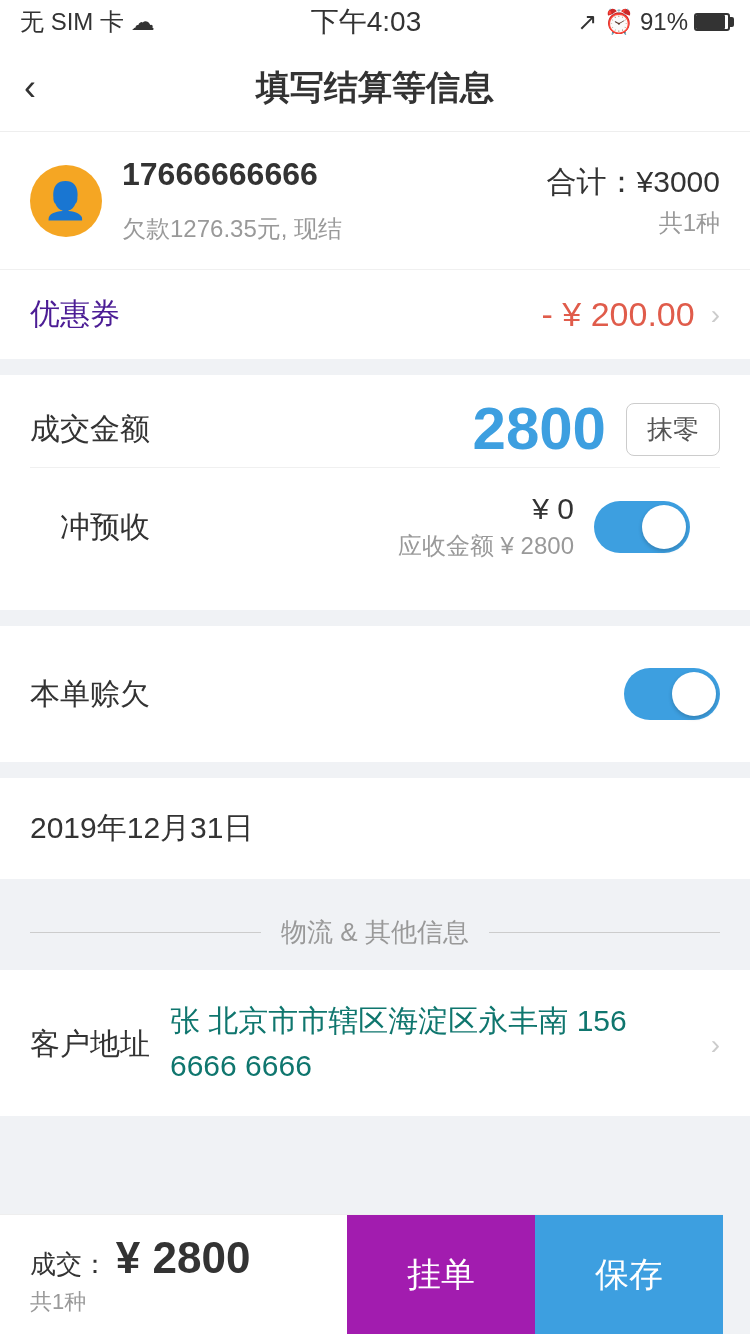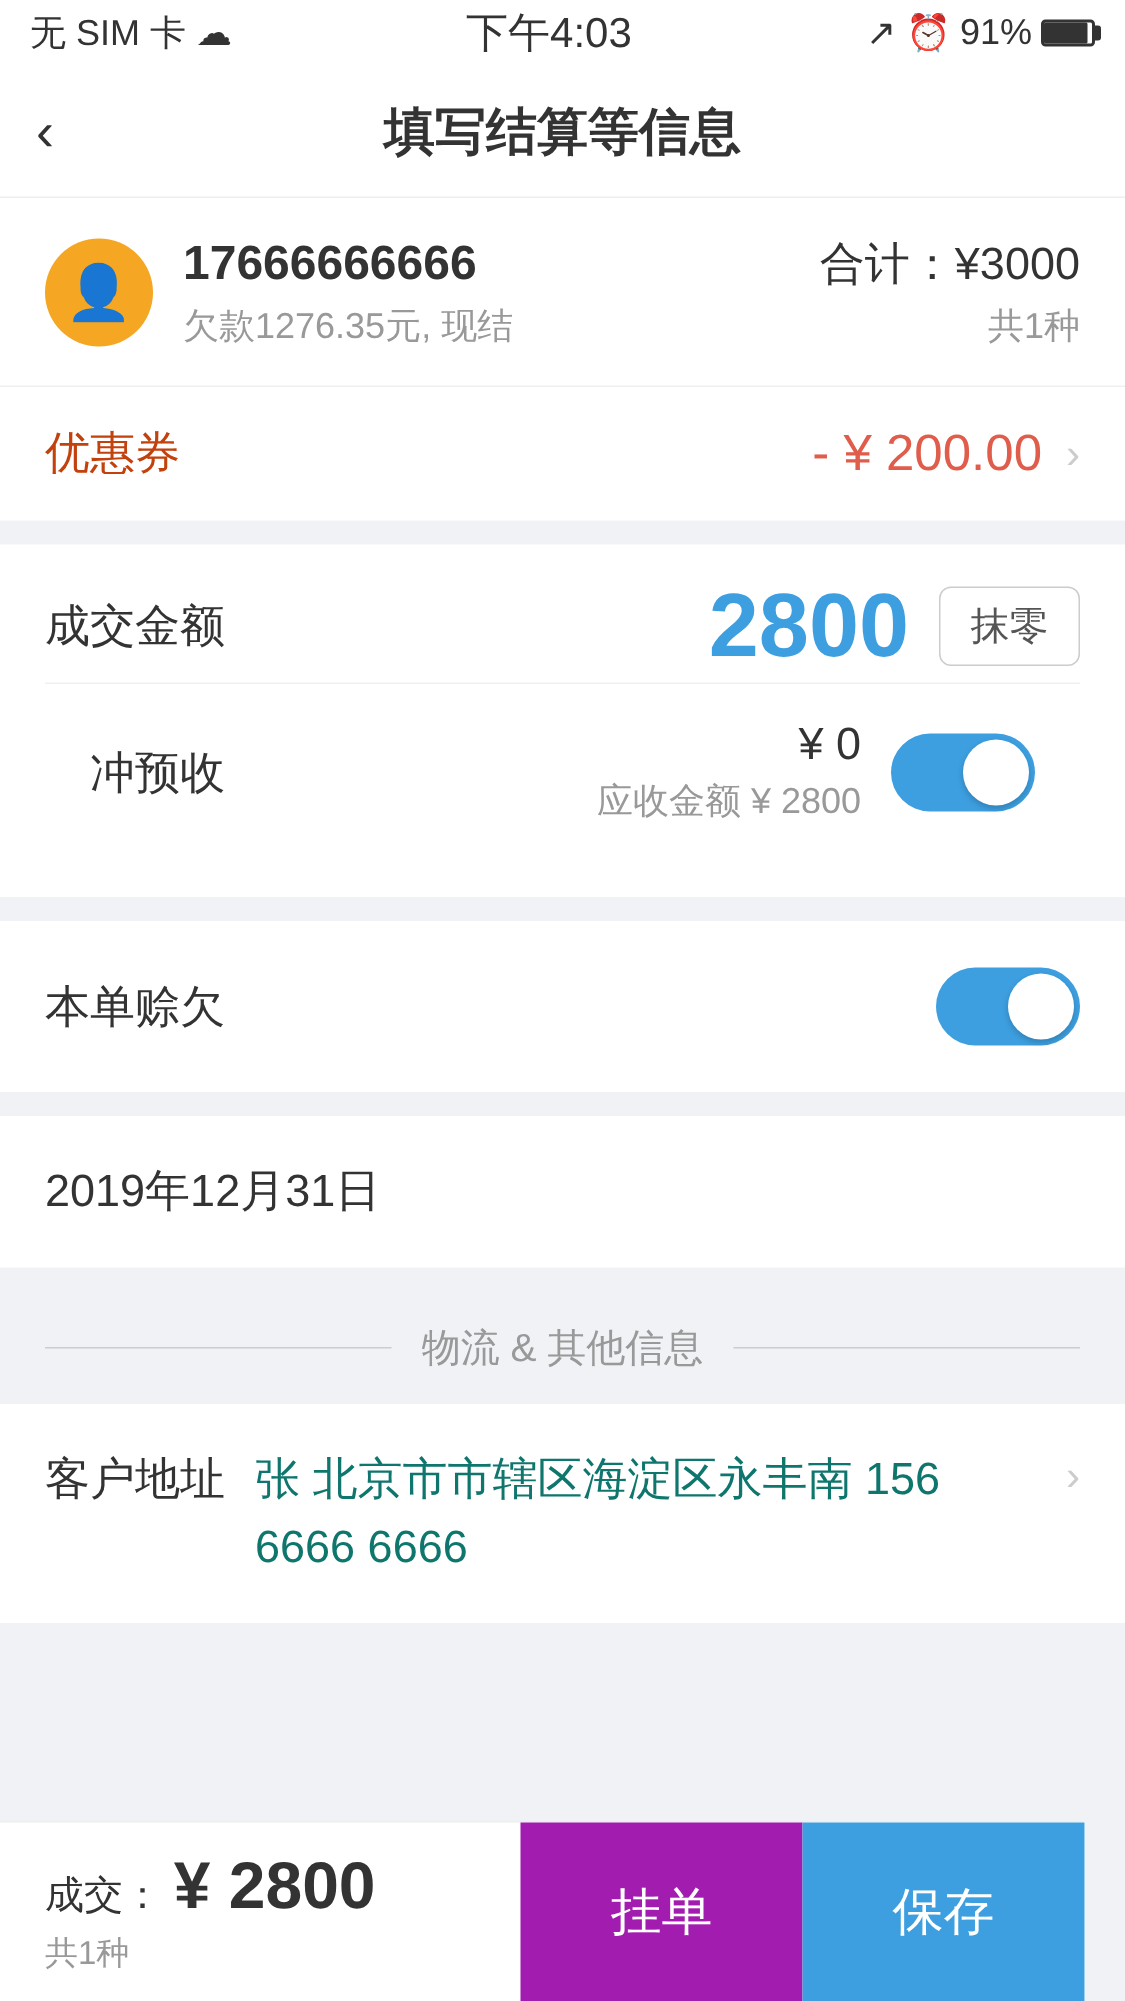--- a/index.html
+++ b/index.html
@@ -66,34 +66,34 @@
     }
     .user-left { display: flex; align-items: center; gap: 20px; }
     .avatar {
       width: 72px; height: 72px; border-radius: 50%;
       background: #f5a623;
       display: flex; align-items: center; justify-content: center;
       font-size: 36px; color: #fff;
     }
     .user-info-text {}
     .user-phone { font-size: 32px; font-weight: 600; color: #333; }
-    .user-sub { font-size: 24px; color: #999; margin-top: 7px; }
+    .user-sub { font-size: 24px; color: #999; margin-top: 20px; }
     .user-right { text-align: right; }
     .user-total { font-size: 30px; color: #333; }
     .user-count { font-size: 24px; color: #999; margin-top: 4px; }
 
     
     .coupon-row {
       padding: 24px 30px;
       display: flex;
       align-items: center;
       justify-content: space-between;
       border-top: 1px solid #f0f0f0;
     }
-    .coupon-label { font-size: 30px; color: #c2410c; }
+    .coupon-label { font-size: 30px; color: #4c1d95; }
     .coupon-right { display: flex; align-items: center; gap: 10px; }
     .coupon-discount { font-size: 34px; color: #e05c4b; font-weight: 500; }
     .coupon-desc { font-size: 22px; color: #999; margin-top: 4px; text-align: right; }
     .coupon-arrow { font-size: 28px; color: #ccc; margin-left: 6px; }
 
     
     .amount-section {
       background: #fff;
       padding: 24px 30px;
       margin-bottom: 16px;
@@ -147,21 +147,21 @@
       background: #fff;
       position: absolute;
       top: 4px;
       right: 4px;
       box-shadow: 0 2px 4px rgba(0,0,0,0.2);
     }
 
     
     .credit-row {
       background: #fff;
-      padding: 31px 30px;
+      padding: 42px 30px;
       display: flex;
       align-items: center;
       justify-content: space-between;
       margin-bottom: 16px;
     }
     .credit-label { font-size: 30px; color: #333; }
 
     
     .duedate-row {
       background: #fff;
@@ -185,21 +185,21 @@
       gap: 20px;
     }
     .logistics-line { flex: 1; height: 1px; background: #ccc; }
     .logistics-text { font-size: 26px; color: #999; white-space: nowrap; }
 
     
     .address-row {
       background: #fff;
       padding: 28px 30px;
       display: flex;
-      align-items: flex-start;
+      align-items: center;
       justify-content: space-between;
       margin-bottom: 16px;
     }
     .address-label { font-size: 30px; color: #333; flex-shrink: 0; margin-right: 20px; margin-top: 2px; }
     .address-content { flex: 1; }
     .address-value { font-size: 30px; color: #0f766e; line-height: 1.5; }
     .address-arrow { font-size: 28px; color: #ccc; margin-left: 10px; margin-top: 4px; flex-shrink: 0; }
 
     
     .empty-space {

